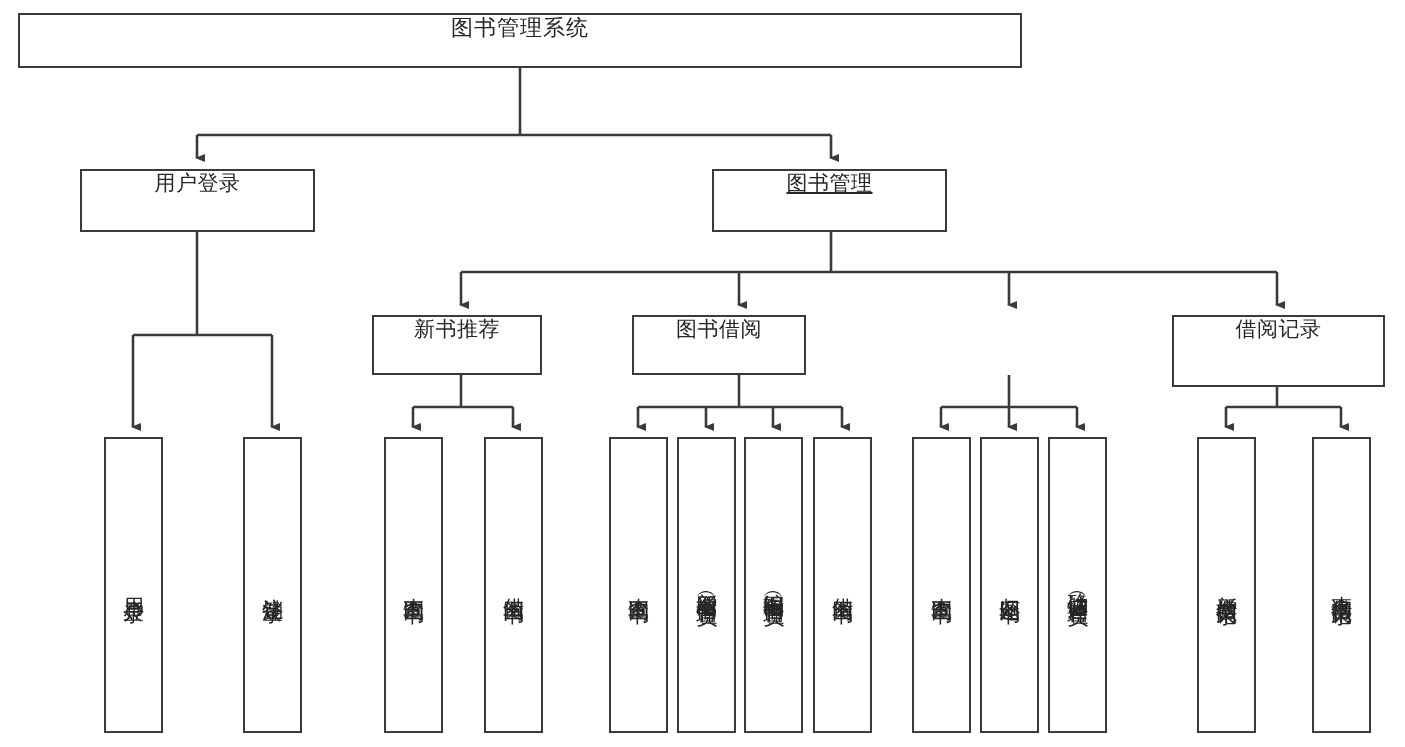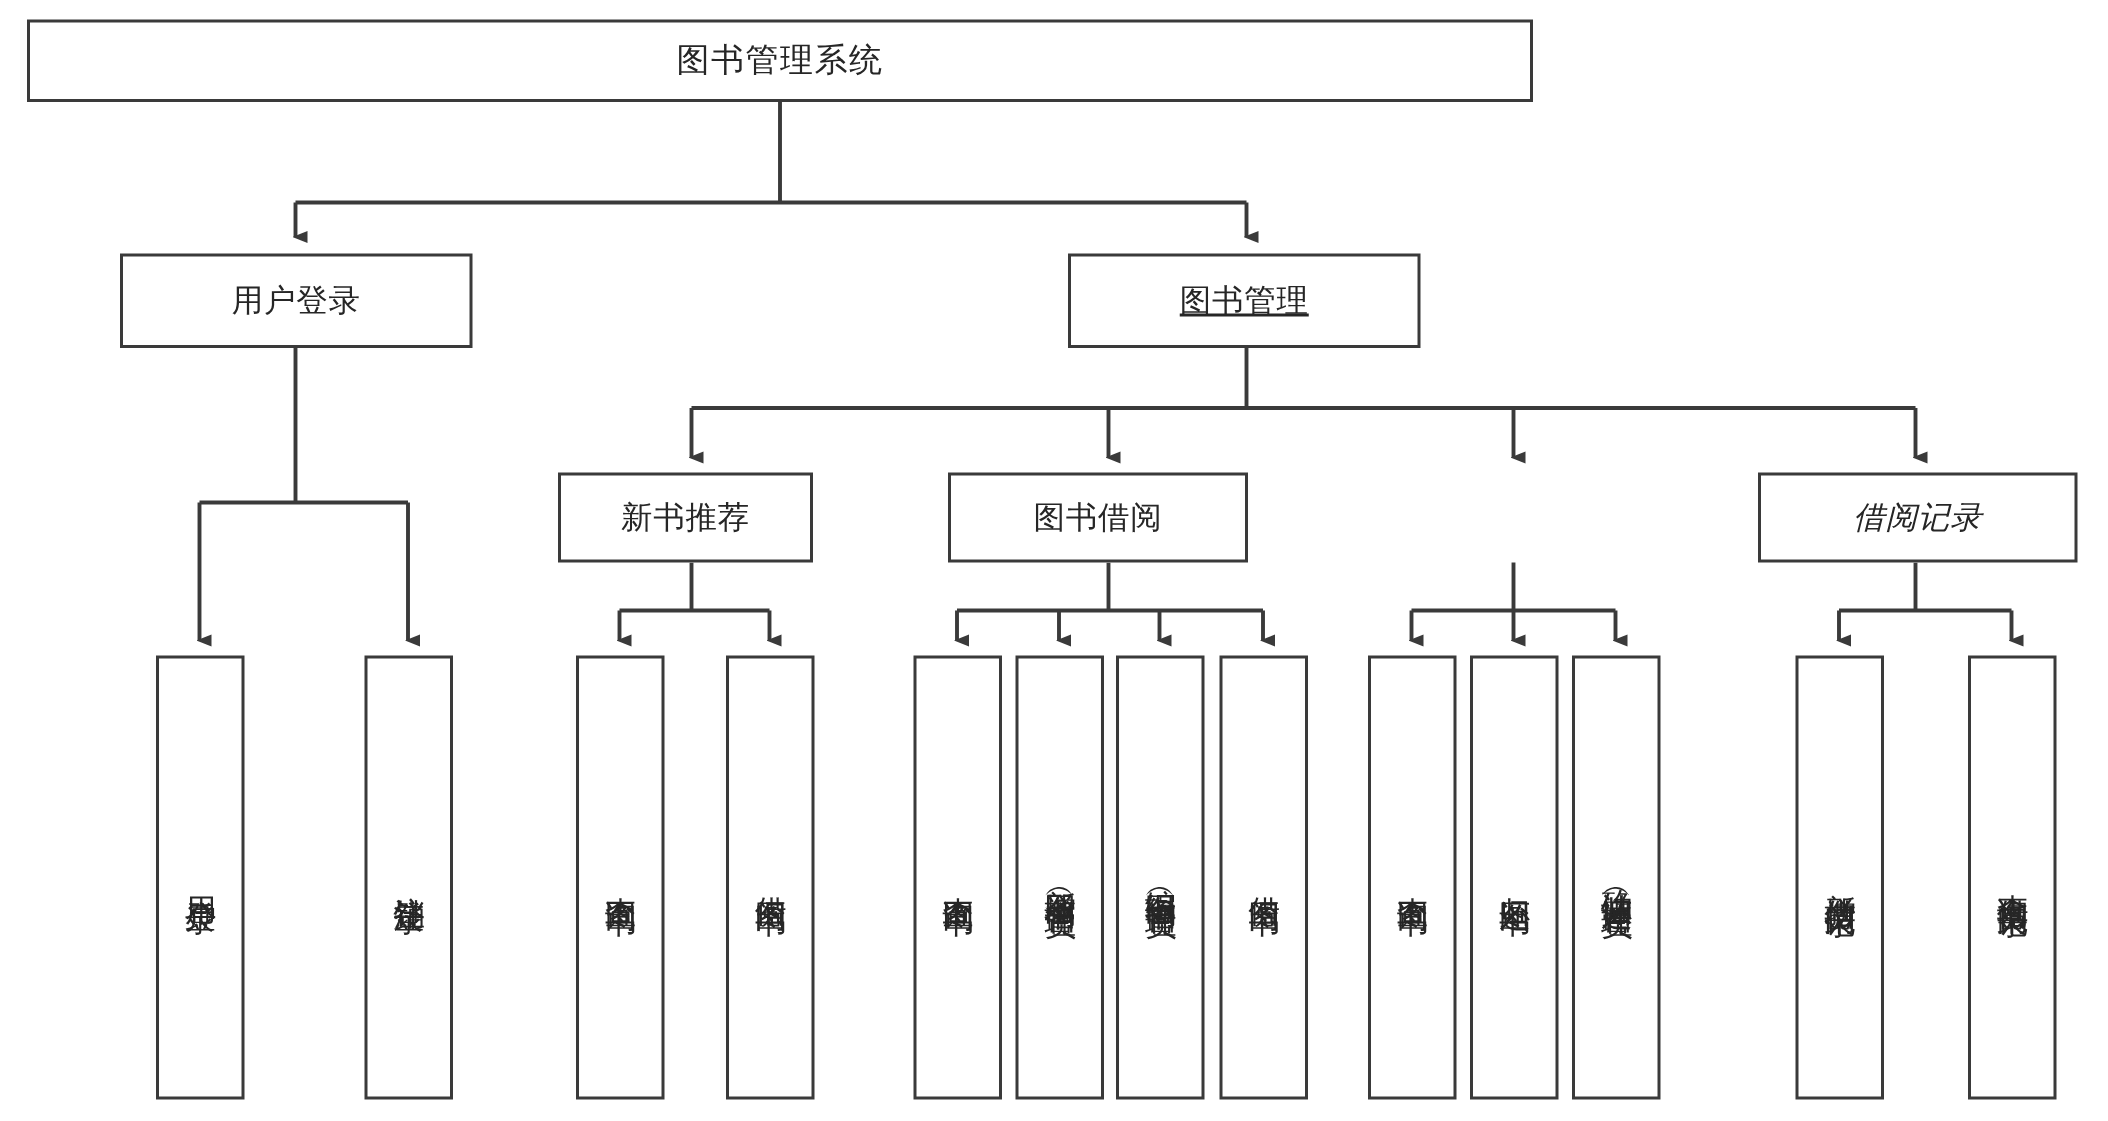--- a/index.html
+++ b/index.html
@@ -25,21 +25,20 @@
     width: 1405px;
     height: 747px;
     pointer-events: none;
   }
   .node {
     position: absolute;
     box-sizing: border-box;
     background: #ffffff;
     border: 2px solid #3a3a3a;
     display: flex;
-    align-items: center;
     justify-content: center;
     color: #262626;
   }
   .node .label {
     text-align: center;
     line-height: 1.18;
     white-space: nowrap;
   }
   
   .node.h .label {
@@ -138,24 +137,24 @@
   <div class="node h" style="left:80px; top:169px; width:235px; height:63px;">
     <span class="label">用户登录</span>
   </div>
   <div class="node h" style="left:712px; top:169px; width:235px; height:63px;text-decoration:underline;">
     <span class="label">图书管理</span>
   </div>
 
   <div class="node h" style="left:372px; top:315px; width:170px; height:60px;">
     <span class="label">新书推荐</span>
   </div>
-  <div class="node h" style="left:632px; top:315px; width:200px; height:60px;">
+  <div class="node h" style="left:632px; top:315px; width:174px; height:60px;">
     <span class="label">图书借阅</span>
   </div>
-  <div class="node h" style="left:1172px; top:315px; width:213px; height:60px;font-style:italic;">
+  <div class="node h" style="left:1172px; top:315px; width:213px; height:72px;">
     <span class="label">借阅记录</span>
   </div>
 
   <div class="node v" style="left:104px; top:437px; width:59px; height:296px;">
     <span class="label">用户登录</span>
   </div>
   <div class="node v" style="left:243px; top:437px; width:59px; height:296px;">
     <span class="label">注销登录</span>
   </div>
 

